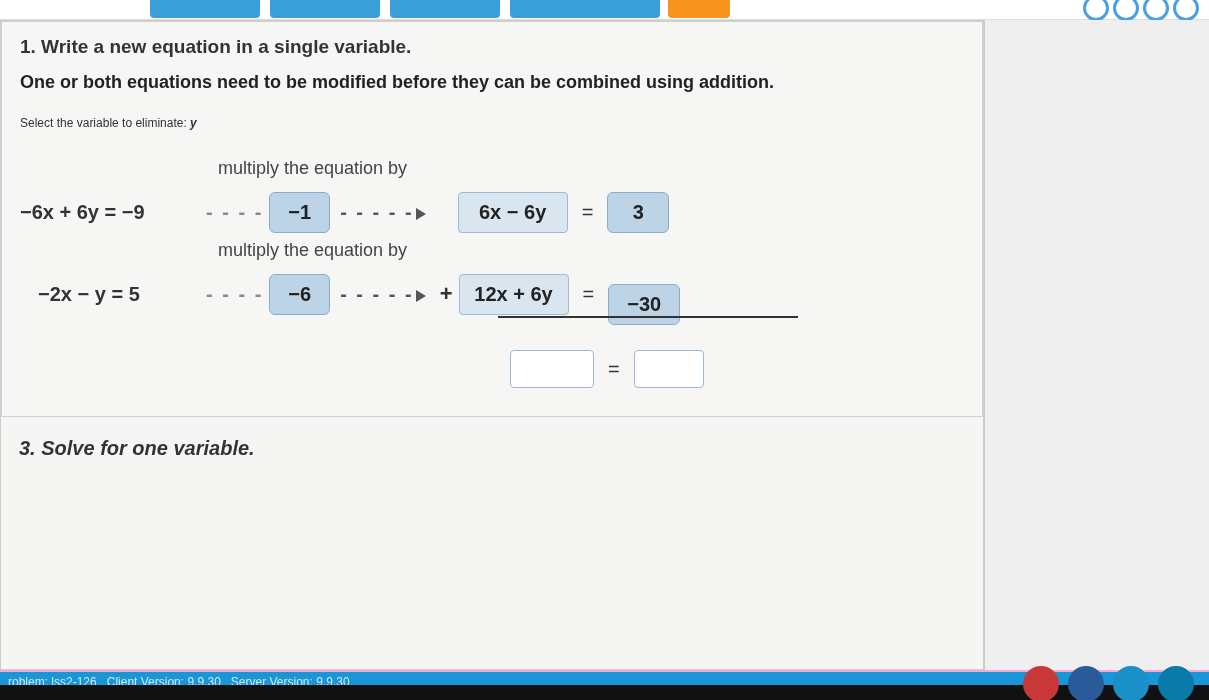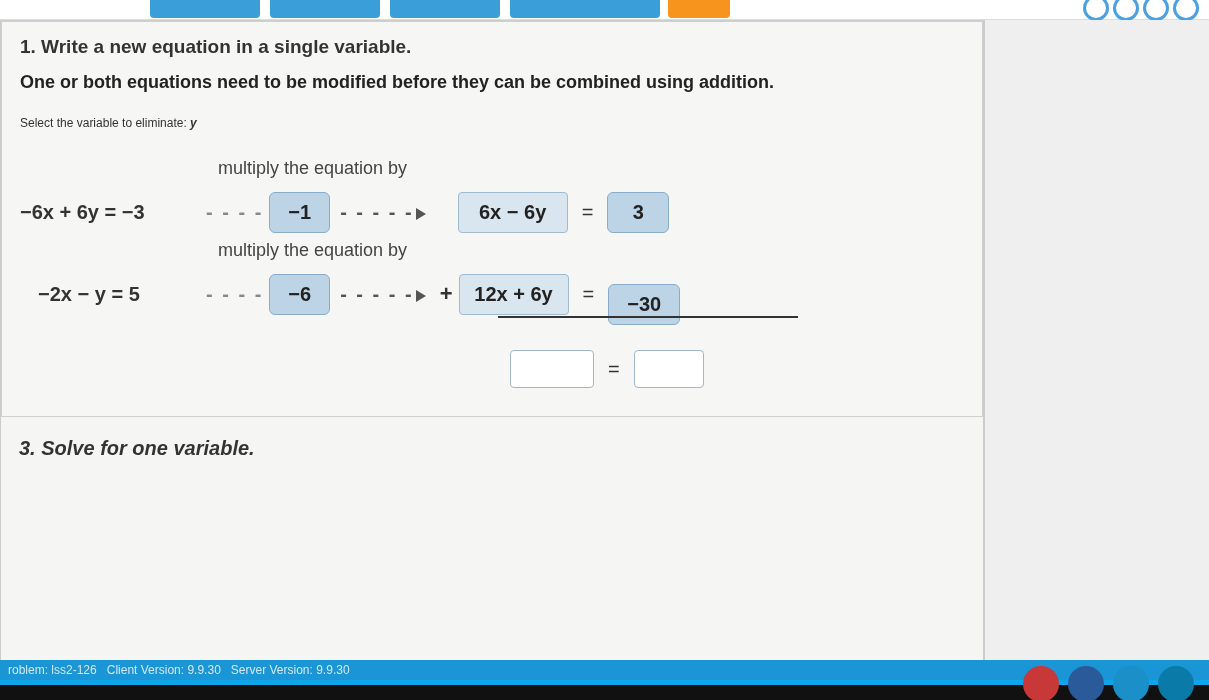--- a/index.html
+++ b/index.html
@@ -1,17 +1,17 @@
 <!DOCTYPE html>
 <html><head>
 <meta charset="utf-8">
 <style>
 * { margin:0; padding:0; box-sizing:border-box; }
 body { font-family:"Segoe UI", Arial, sans-serif; background:#d8d8d8; width:1209px; height:700px; overflow:hidden; position:relative; }
-.screen { background:#0ea5e9; position:absolute; top:0; left:0; right:0; bottom:0; }
+.screen { background:#f9a8d4; position:absolute; top:0; left:0; right:0; bottom:0; }
 .topbar { height:20px; background:#fff; border-bottom:1px solid #ddd; position:relative; }
 .tab-frag { position:absolute; top:0; height:18px; border-radius:0 0 4px 4px; }
 .tab-blue { background:#3a9fd8; left:150px; width:110px; }
 .tab-blue2 { background:#3a9fd8; left:270px; width:110px; }
 .tab-blue3 { background:#3a9fd8; left:390px; width:110px; }
 .tab-blue4 { background:#3a9fd8; left:510px; width:150px; }
 .tab-orange { background:#f7941e; left:668px; width:62px; }
 .circles { position:absolute; right:10px; top:-5px; display:flex; gap:4px; }
 .circ { width:26px; height:26px; border:3px solid #4aa0e0; border-radius:50%; background:#fff; }
 .content-wrap { display:flex; position:absolute; top:20px; left:0; right:0; bottom:30px; }
@@ -32,21 +32,21 @@
 .arrow { font-size:20px; color:#555; margin:0 10px; letter-spacing:2px; font-weight:700; }
 .arrow::after { content:""; display:inline-block; width:0; height:0; border-left:10px solid #555; border-top:6px solid transparent; border-bottom:6px solid transparent; vertical-align:middle; margin-left:2px; }
 .plus { font-size:22px; font-weight:700; color:#333; margin-left:4px; }
 .result-expr { background:#d9e6ef; border:1px solid #9fbbd2; border-radius:4px; padding:8px 14px; font-size:20px; font-weight:700; color:#222; min-width:110px; text-align:center; }
 .eqsign { font-size:20px; color:#333; margin:0 14px; font-weight:400; }
 .row2-underline { border-bottom:2px solid #333; position:absolute; left:478px; width:300px; top:48px; }
 .answer-row { display:flex; align-items:center; margin-top:30px; margin-left:490px; }
 .empty-box { background:#fff; border:1px solid #a0b8cc; border-radius:4px; width:84px; height:38px; }
 .step2-wrap { padding:20px 18px 10px; }
 .step2-title { font-weight:700; font-style:italic; font-size:20px; color:#333; }
-.statusbar { position:absolute; bottom:20px; left:0; right:0; height:20px; background:#1a95d5; color:#d0e8f5; font-size:12px; padding:3px 8px; }
+.statusbar { position:absolute; bottom:8px; left:0; right:0; height:20px; background:#1a95d5; color:#d0e8f5; font-size:12px; padding:3px 8px; }
 .taskbar { position:absolute; bottom:0; left:0; right:0; height:15px; background:#111; }
 .tb-ic { position:absolute; bottom:-2px; width:36px; height:36px; border-radius:50%; }
 .tb-1 { right:150px; background:#c83838; }
 .tb-2 { right:105px; background:#2a5a9a; }
 .tb-3 { right:60px; background:#1a8fc8; }
 .tb-4 { right:15px; background:#0a7aa8; }
 .row-spacer { height:30px; }
 </style>
 </head>
 <body>
@@ -77,21 +77,21 @@
           <span>Select the variable to eliminate: </span>
           <span class="boldvar">y</span>
         </div>
 
         <div class="eq-area">
 
           <div class="row-spacer"></div>
 
           <div class="eq-row">
             <div class="mult-label">multiply the equation by</div>
-            <div class="lhs">−6x + 6y = −3</div>
+            <div class="lhs">−6x + 6y = −9</div>
             <div class="dashes">- - - -</div>
             <div class="bluebox">−1</div>
             <div class="arrow">- - - - -</div>
             <div style="width:22px;"></div>
             <div class="result-expr">6x − 6y</div>
             <div class="eqsign">=</div>
             <div class="bluebox" style="min-width:62px;">3</div>
           </div>
 
           <div class="row-spacer"></div>

